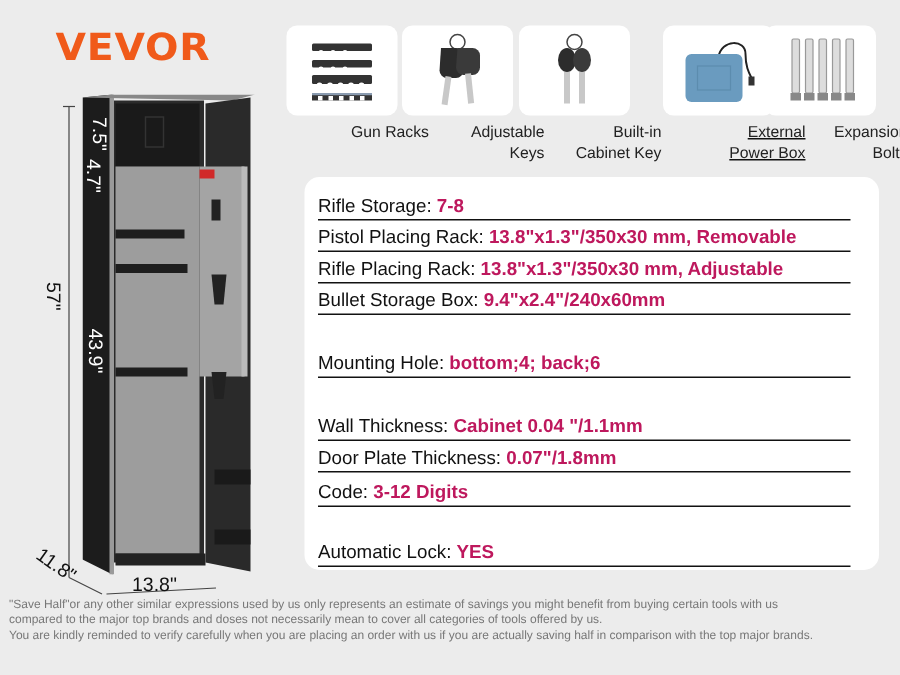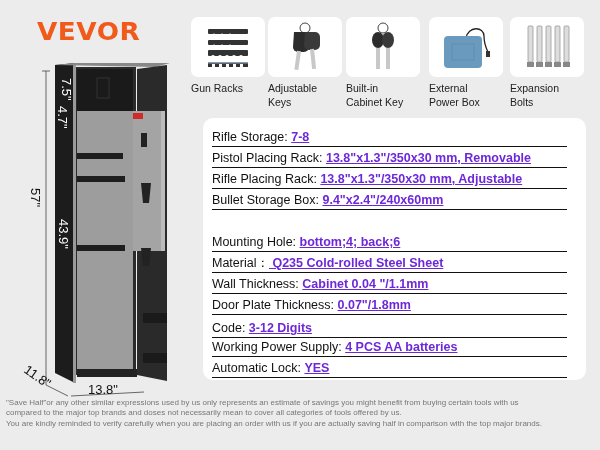--- a/index.html
+++ b/index.html
@@ -11,37 +11,37 @@
     color: #111;
   }
   .logo {
     position: absolute; left: 37px; top: 17px;
     font-family: "DejaVu Sans", sans-serif;
     font-weight: bold; font-size: 25px; letter-spacing: 0.5px;
     color: #f05a1a;
     transform: scaleX(1.05); transform-origin: left;
   }
   
-  .acc { position: absolute; top: 17px; width: 95px; text-align: left; }
+  .acc { position: absolute; top: 17px; width: 95px; text-align: right; }
   .acc .card {
     width: 74px; height: 60px; background: #fff; border-radius: 7px;
     display: flex; align-items: center; justify-content: center;
   }
   .acc .lbl { font-size: 10.5px; line-height: 14px; color: #222; margin-top: 4px; }
   
   .spec {
     position: absolute; left: 203px; top: 118px; width: 383px; height: 262px;
     background: #fff; border-radius: 10px;
   }
   .row {
     position: absolute; left: 9px; width: 355px; height: 20px;
     border-bottom: 1.2px solid #111;
     font-size: 12.5px; line-height: 20px; white-space: nowrap; color: #111;
   }
-  .row .v { color: #6d28d9; font-weight: bold; text-decoration: underline; }
+  .row .v { color: #be185d; font-weight: bold; }
   
   .safe { position: absolute; left: 55px; top: 63px; }
   .dim {
     position: absolute; font-size: 13px; font-weight: 500; color: #111;
   }
   .footer {
     position: absolute; left: 6px; top: 398px; width: 594px;
     font-size: 8px; line-height: 10.4px; color: #777; white-space: nowrap;
   }
 </style>
@@ -108,21 +108,21 @@
       <rect x="13" y="28" width="4" height="21" fill="#c8c8c8"></rect>
       <rect x="23" y="28" width="4" height="21" fill="#c8c8c8"></rect>
     </svg>
   </div>
   <div class="lbl">
     <div>Built-in</div>
     <div>Cabinet Key</div>
   </div>
 </div>
 
-<div class="acc" style="left:429px;">
+<div class="acc" style="left:442px;text-decoration:underline;">
   <div class="card">
     <svg width="56" height="50" viewBox="0 0 56 50">
       <path d="M28 16 C30 4, 46 4, 46 14 C46 22, 48 26, 50 30" fill="none" stroke="#222" stroke-width="1.3"></path>
       <rect x="48" y="29" width="4" height="6" fill="#333"></rect>
       <rect x="6" y="14" width="38" height="32" rx="4" fill="#6a9bbf"></rect>
       <rect x="14" y="22" width="22" height="16" fill="none" stroke="#5c8cae" stroke-width="0.8"></rect>
     </svg>
   </div>
   <div class="lbl">
     <div>External</div>
@@ -195,25 +195,23 @@
 <div class="dim" style="left:71px;top:219px;color:#fff;transform:rotate(90deg);transform-origin:left top;">43.9"</div>
 <div class="dim" style="left:30px;top:362px;transform:rotate(35deg);transform-origin:left top;">11.8"</div>
 <div class="dim" style="left:88px;top:382px;">13.8"</div>
 
 <div class="spec">
   <div class="row" style="top:9px;"><span>Rifle Storage: </span><span class="v">7-8</span></div>
   <div class="row" style="top:30px;"><span>Pistol Placing Rack: </span><span class="v">13.8"x1.3"/350x30 mm, Removable</span></div>
   <div class="row" style="top:51px;"><span>Rifle Placing Rack: </span><span class="v">13.8"x1.3"/350x30 mm, Adjustable</span></div>
   <div class="row" style="top:72px;"><span>Bullet Storage Box: </span><span class="v">9.4"x2.4"/240x60mm</span></div>
   <div class="row" style="top:114px;"><span>Mounting Hole: </span><span class="v">bottom;4; back;6</span></div>
-  <div class="row" style="top:135px;"><span>Material：</span><span class="v"> Q235 Cold-rolled Steel Sheet</span></div>
   <div class="row" style="top:156px;"><span>Wall Thickness: </span><span class="v">Cabinet 0.04 "/1.1mm</span></div>
   <div class="row" style="top:177px;"><span>Door Plate Thickness: </span><span class="v">0.07"/1.8mm</span></div>
   <div class="row" style="top:200px;"><span>Code: </span><span class="v">3-12 Digits</span></div>
-  <div class="row" style="top:219px;"><span>Working Power Supply: </span><span class="v">4 PCS AA batteries</span></div>
   <div class="row" style="top:240px;"><span>Automatic Lock: </span><span class="v">YES</span></div>
 </div>
 
 <div class="footer">
   <div>"Save Half"or any other similar expressions used by us only represents an estimate of savings you might benefit from buying certain tools with us</div>
   <div>compared to the major top brands and doses not necessarily mean to cover all categories of tools offered by us.</div>
   <div>You are kindly reminded to verify carefully when you are placing an order with us if you are actually saving half in comparison with the top major brands.</div>
 </div>
 
 </body></html>

